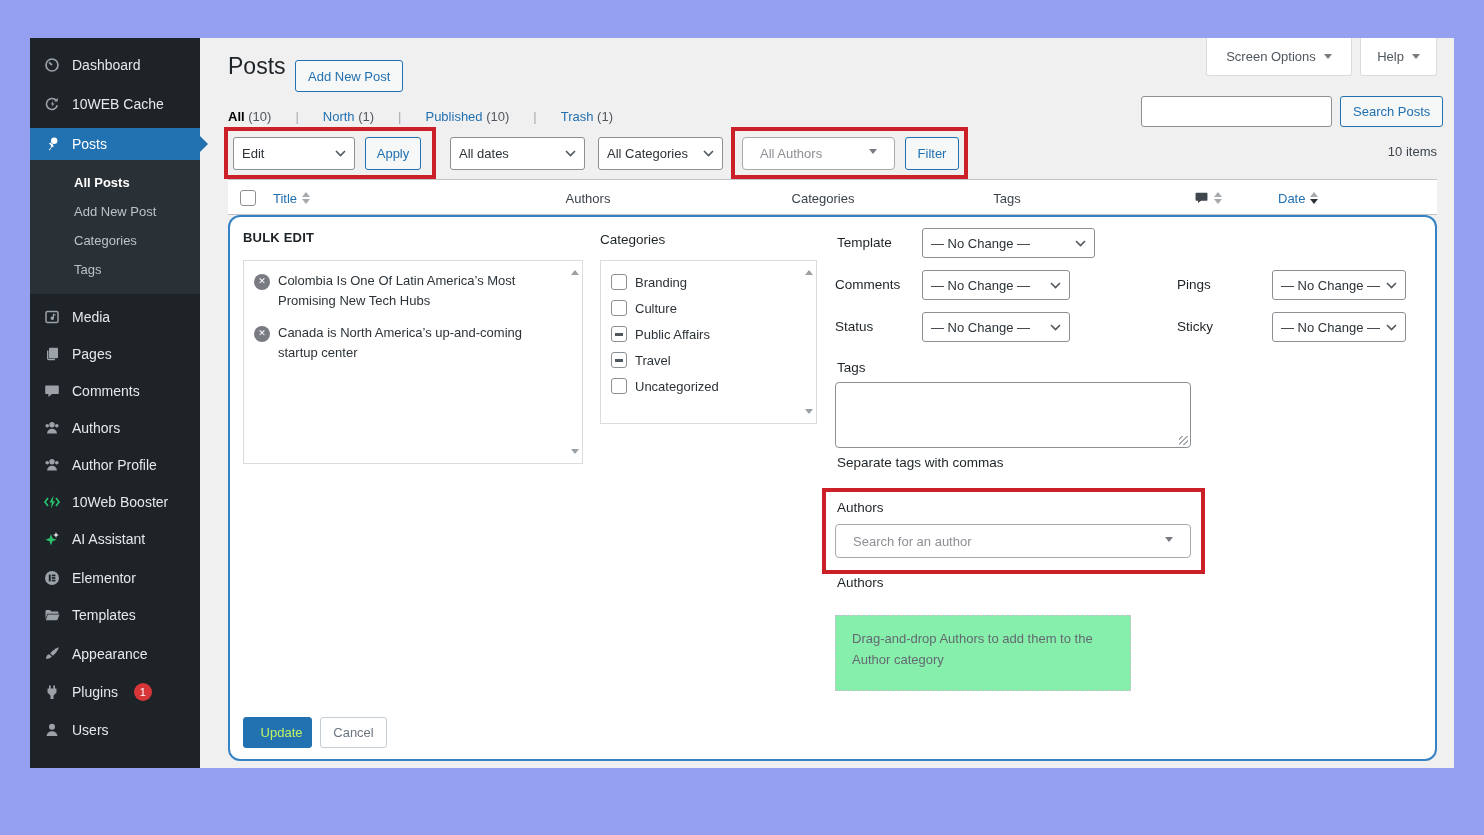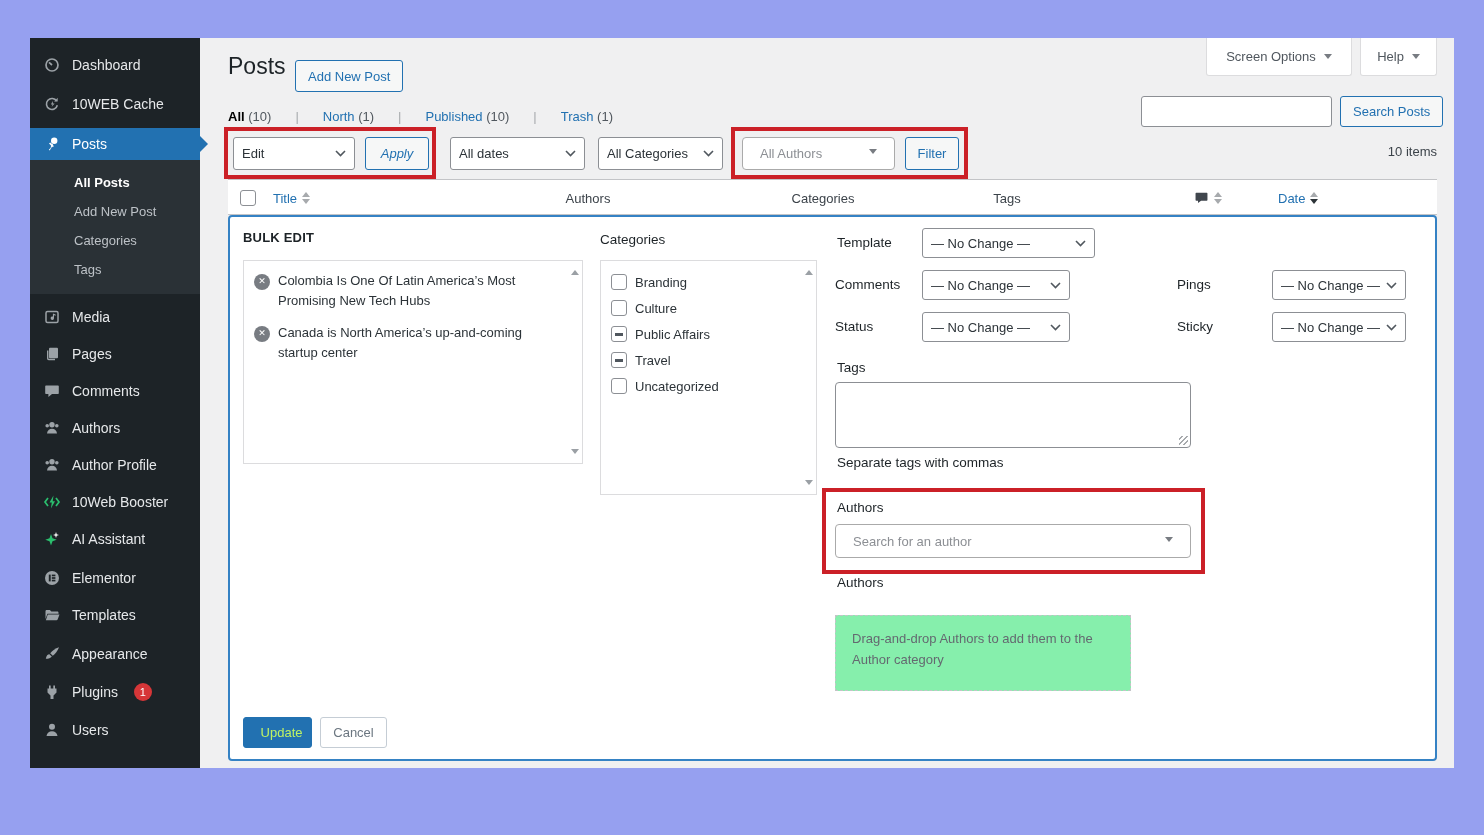--- a/index.html
+++ b/index.html
@@ -45,21 +45,21 @@
   .thead > * { position:absolute; top:0; height:36px; display:flex; align-items:center; }
   .cb { width:16px; height:16px; background:#fff; border:1px solid #8c8f94; border-radius:3px; }
   .sort { display:flex; flex-direction:column; line-height:0; margin-left:5px; }
   .sort i { width:0; height:0; border:4px solid transparent; display:block; }
   .sort .up { border-bottom:5px solid #a7aaad; margin-bottom:2px; }
   .sort .dn { border-top:5px solid #a7aaad; }
   .sort .dark { border-top-color:#2c3338; }
   .col-link { color:#2271b1; cursor:pointer; }
 
   
-  .panel { position:absolute; left:28px; top:177px; width:1209px; height:546px; background:#fff; border:2px solid #3582c4; border-radius:4px; }
+  .panel { position:absolute; left:28px; top:177px; width:1209px; height:546px; background:#fff; border:2px solid #3582c4; border-radius:12px; }
   .panel .lbl { position:absolute; color:#1d2327; font-size:13.5px; }
   .bulk-title { position:absolute; left:13px; top:13px; font-weight:bold; color:#1d2327; letter-spacing:.2px; }
   .listbox { position:absolute; background:#fff; border:1px solid #dcdcde; overflow:hidden; }
   .scr { position:absolute; right:3px; width:0; height:0; border:4px solid transparent; }
   .scr.t { top:5px; border-bottom:5px solid #9ba0a5; }
   .scr.b { bottom:5px; border-top:5px solid #9ba0a5; }
   .post-item { display:flex; gap:8px; padding:6px 22px 6px 10px; color:#2c3338; line-height:1.55; }
   .xicon { flex:0 0 16px; width:16px; height:16px; margin-top:3px; border-radius:50%; background:#787c82; color:#fff; font-size:9px; display:flex; align-items:center; justify-content:center; cursor:pointer; }
   .cat-item { display:flex; align-items:center; gap:8px; padding:5px 10px; color:#2c3338; }
   .cb2 { width:16px; height:16px; border:1px solid #8c8f94; border-radius:3px; background:#fff; position:relative; cursor:pointer; flex:0 0 16px; }
@@ -260,21 +260,21 @@
     <div class="btn" style="position:absolute; left:1140px; top:58px; height:31px;">
       <span>Search Posts</span>
     </div>
 
     <div class="select" style="position:absolute; left:33px; top:99px; width:122px; height:33px;">
       <span>Edit</span>
       <svg width="11" height="7" viewBox="0 0 11 7">
           <path d="M1 1l4.5 4.5L10 1" fill="none" stroke="#50575e" stroke-width="1.6"></path>
         </svg>
     </div>
-    <div class="btn" style="position:absolute; left:165px; top:99px; width:64px; height:33px;font-style:italic;">
+    <div class="btn" style="position:absolute; left:165px; top:99px; width:56px; height:33px;">
       <span>Apply</span>
     </div>
     <div class="select" style="position:absolute; left:250px; top:99px; width:135px; height:33px;">
       <span>All dates</span>
       <svg width="11" height="7" viewBox="0 0 11 7">
           <path d="M1 1l4.5 4.5L10 1" fill="none" stroke="#50575e" stroke-width="1.6"></path>
         </svg>
     </div>
     <div class="select" style="position:absolute; left:398px; top:99px; width:125px; height:33px;">
       <span>All Categories</span>
@@ -342,21 +342,21 @@
         </div>
         <div class="post-item">
           <span class="xicon">✕</span>
           <span>Canada is North America’s up-and-coming startup center</span>
         </div>
         <span class="scr t"></span>
         <span class="scr b"></span>
       </div>
 
       <div class="lbl" style="left:370px; top:15px;">Categories</div>
-      <div class="listbox" style="left:370px; top:43px; width:217px; height:235px; padding-top:8px;">
+      <div class="listbox" style="left:370px; top:43px; width:217px; height:164px; padding-top:8px;">
         <div class="cat-item">
           <span class="cb2" data-state="unchecked"></span>
           <span>Branding</span>
         </div>
         <div class="cat-item">
           <span class="cb2" data-state="unchecked"></span>
           <span>Culture</span>
         </div>
         <div class="cat-item">
           <span class="cb2" data-state="indeterminate"></span>

